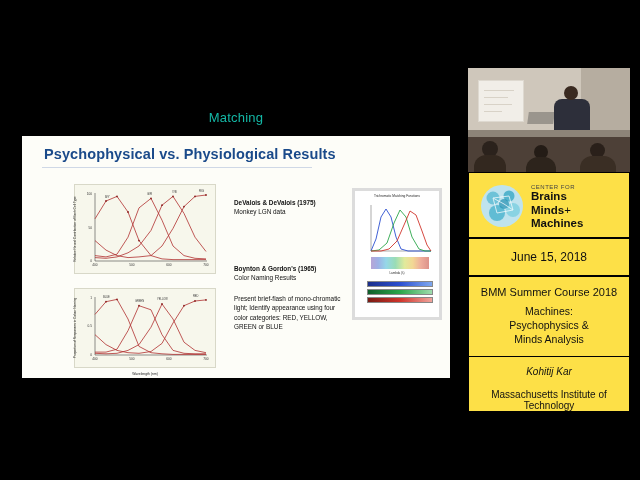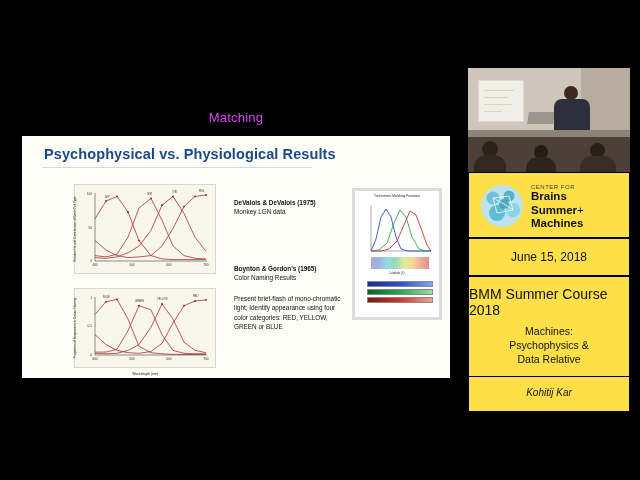--- a/index.html
+++ b/index.html
@@ -29,21 +29,21 @@
     height: 344px;
     background: #000;
     overflow: hidden;
   }
   .slide-titlebar {
     position: absolute;
     left: 0; top: 36px;
     width: 448px;
     height: 26px;
     background: #000;
-    color: #d946ef;
+    color: #14b8a6;
     font-size: 13px;
     display: flex;
     align-items: center;
     justify-content: center;
     letter-spacing: .2px;
   }
   .slide-body {
     position: absolute;
     left: 10px;
     top: 68px;
@@ -247,21 +247,21 @@
     left: 0; top: 0;
     width: 100%; height: 100%;
     display: flex;
     flex-direction: column;
     align-items: center;
     justify-content: flex-start;
     padding-top: 9px;
     box-sizing: border-box;
     color: #111;
   }
-  .course-title { font-size: 14px; margin-bottom: 6px; }
+  .course-title { font-size: 11px; margin-bottom: 6px; }
   .course-sub { font-size: 10.5px; line-height: 1.35; text-align: center; }
   .course-divider { width: 100%; height: 1px; background: #000; margin: 9px 0 10px 0; }
   .presenter { font-size: 10px; font-style: italic; margin-bottom: 12px; }
   .affiliation { font-size: 10px; text-align: center; }
 </style>
 </head>
 <body>
 
 <div class="stage">
 
@@ -431,37 +431,38 @@
         <line x1="18" y1="30" x2="14" y2="15"></line>
         <line x1="25" y1="21" x2="14" y2="15"></line>
         <line x1="25" y1="21" x2="34" y2="27"></line>
       </g>
     </svg>
     <div class="logo-text">
       <div class="logo-center">CENTER FOR</div>
       <div class="logo-lines">
         <div>Brains</div>
         <div>
-          <span>Summer</span><span class="plus">+</span>
+          <span>Minds</span><span class="plus">+</span>
         </div>
         <div>Machines</div>
       </div>
     </div>
   </div>
 
   <div class="info-card" id="date-card">
     <div class="date-text">June 15, 2018</div>
   </div>
 
   <div class="info-card" id="course-card">
     <div class="course-inner">
       <div class="course-title">BMM Summer Course 2018</div>
       <div class="course-sub">
         <div>Machines:</div>
         <div>Psychophysics &amp;</div>
-        <div>Data Relative</div>
+        <div>Minds Analysis</div>
       </div>
       <div class="course-divider"></div>
       <div class="presenter">Kohitij Kar</div>
+      <div class="affiliation">Massachusetts Institute of Technology</div>
     </div>
   </div>
 
 </div>
 
 </body></html>

